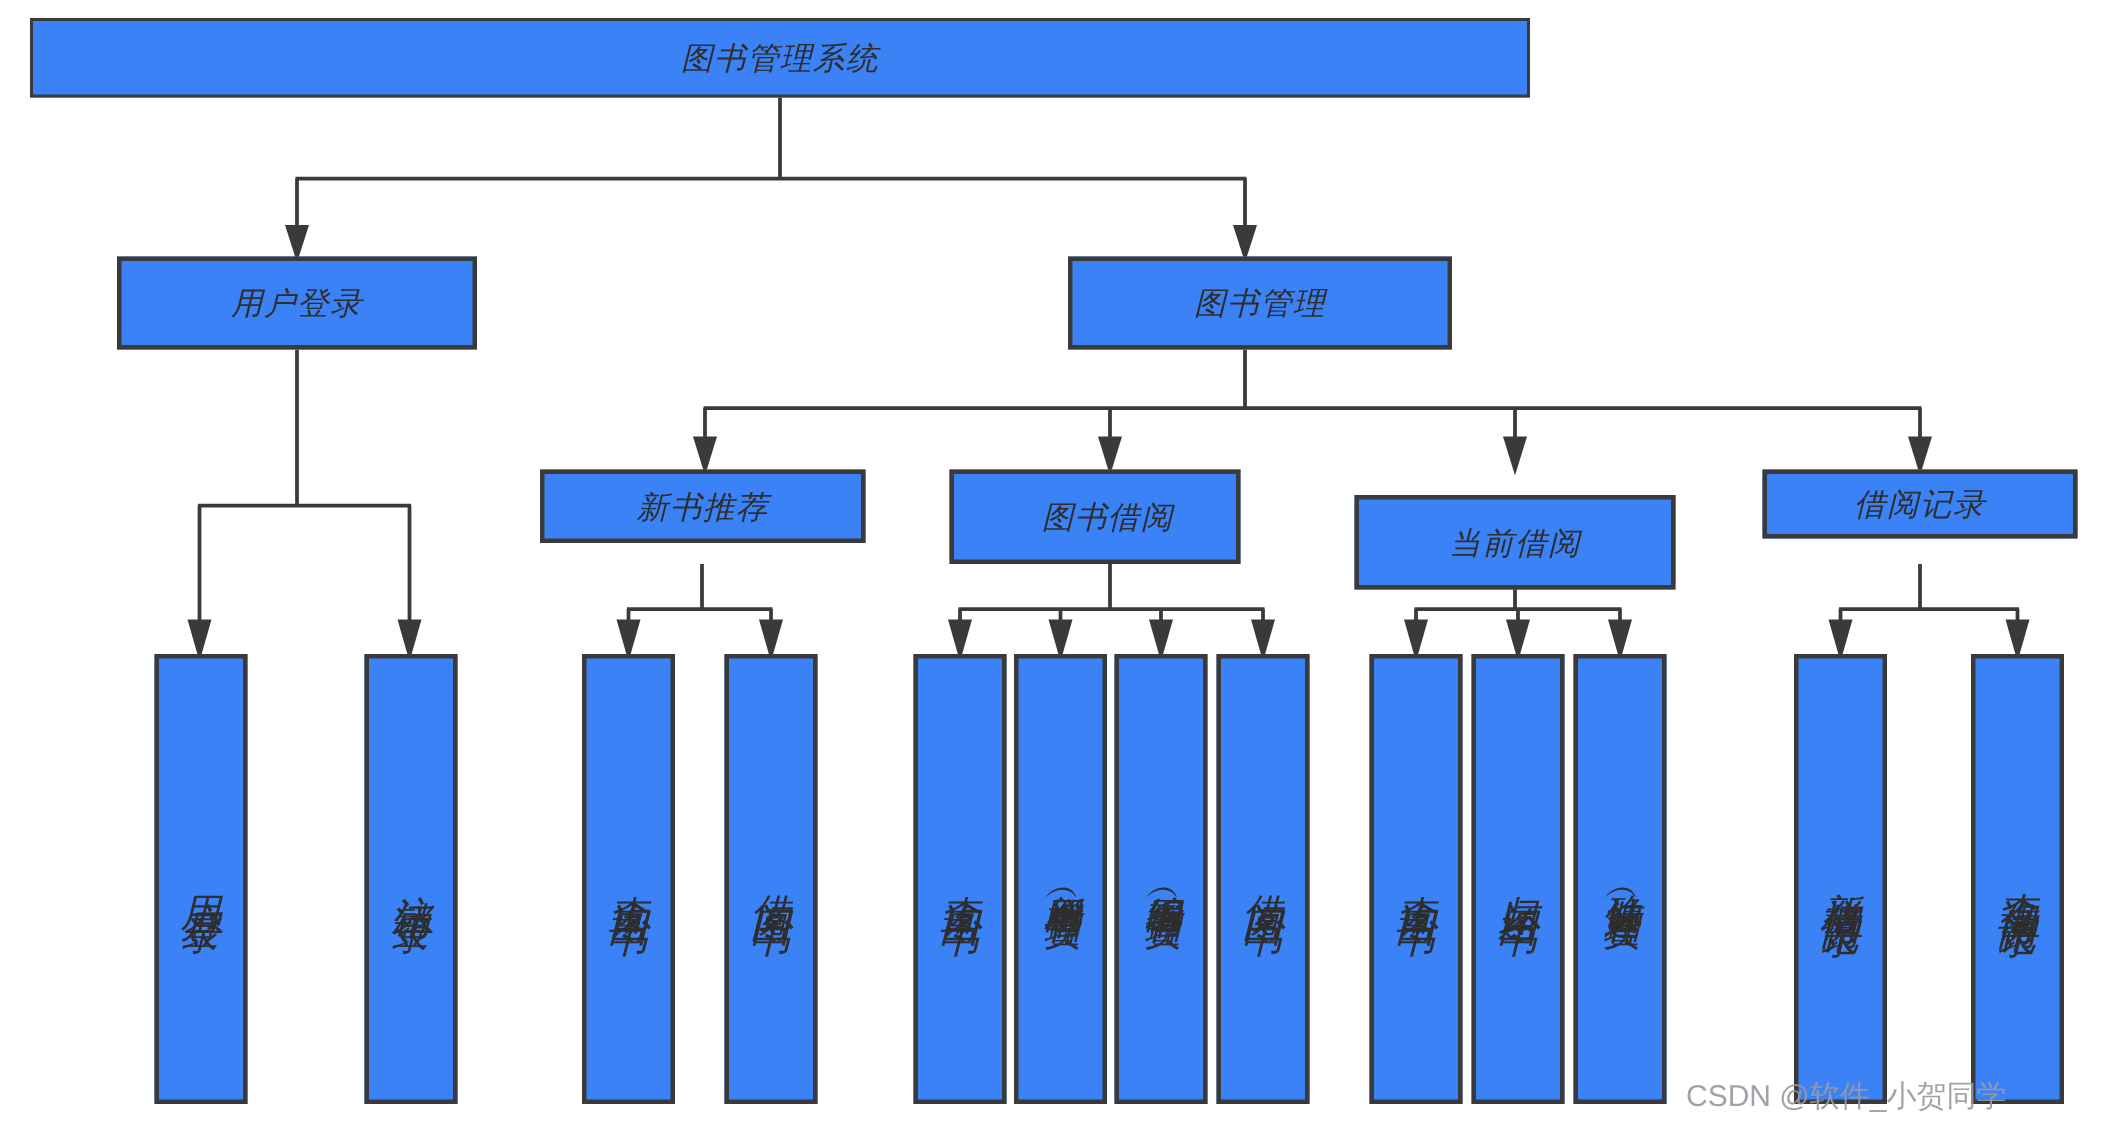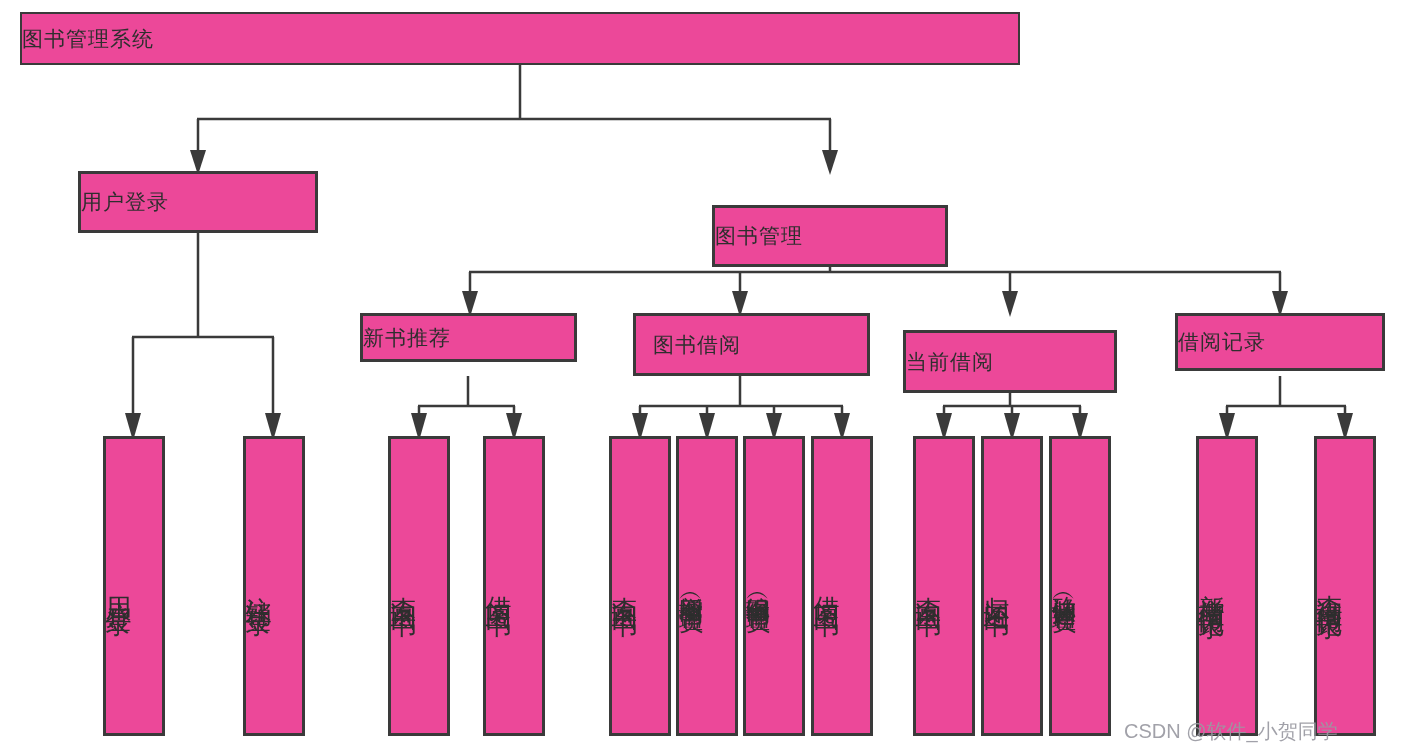--- a/index.html
+++ b/index.html
@@ -30,25 +30,27 @@
     stroke-width: 2.5;
     fill: none;
   }
   .connector polygon {
     fill: var(--line);
     stroke: none;
   }
   .box {
     position: absolute;
     box-sizing: border-box;
-    background: #ec4899;
+    background: #3b82f6;
     border: 3px solid var(--line);
     display: flex;
     align-items: center;
+    justify-content: center;
     z-index: 2;
+    font-style: italic;
   }
   .box.root { border-width: 2px; }
   .box.h .lbl {
     font-size: 21px;
     letter-spacing: 1px;
     white-space: nowrap;
   }
   .box.v .vlbl {
     writing-mode: vertical-rl;
     text-orientation: mixed;
@@ -124,34 +126,34 @@
     </g>
   </svg>
 
   <div class="box h root" style="left:20px; top:12px; width:1000px; height:53px;">
     <span class="lbl">图书管理系统</span>
   </div>
 
   <div class="box h" style="left:78px; top:171px; width:240px; height:62px;">
     <span class="lbl">用户登录</span>
   </div>
-  <div class="box h" style="left:712px; top:171px; width:236px; height:62px;margin-top:34px;">
+  <div class="box h" style="left:712px; top:171px; width:256px; height:62px;">
     <span class="lbl">图书管理</span>
   </div>
 
   <div class="box h" style="left:360px; top:313px; width:217px; height:49px;">
     <span class="lbl">新书推荐</span>
   </div>
-  <div class="box h" style="left:633px; top:313px; width:237px; height:63px;padding-left:17px;">
+  <div class="box h" style="left:633px; top:313px; width:194px; height:63px;padding-left:17px;">
     <span class="lbl">图书借阅</span>
   </div>
   <div class="box h" style="left:903px; top:330px; width:214px; height:63px;">
     <span class="lbl">当前借阅</span>
   </div>
-  <div class="box h" style="left:1175px; top:313px; width:210px; height:58px;">
+  <div class="box h" style="left:1175px; top:313px; width:210px; height:46px;">
     <span class="lbl">借阅记录</span>
   </div>
 
   <div class="box v" style="left:103px; top:436px; width:62px; height:300px;">
     <span class="vlbl">用户登录</span>
   </div>
   <div class="box v" style="left:243px; top:436px; width:62px; height:300px;">
     <span class="vlbl">注销登录</span>
   </div>
 

